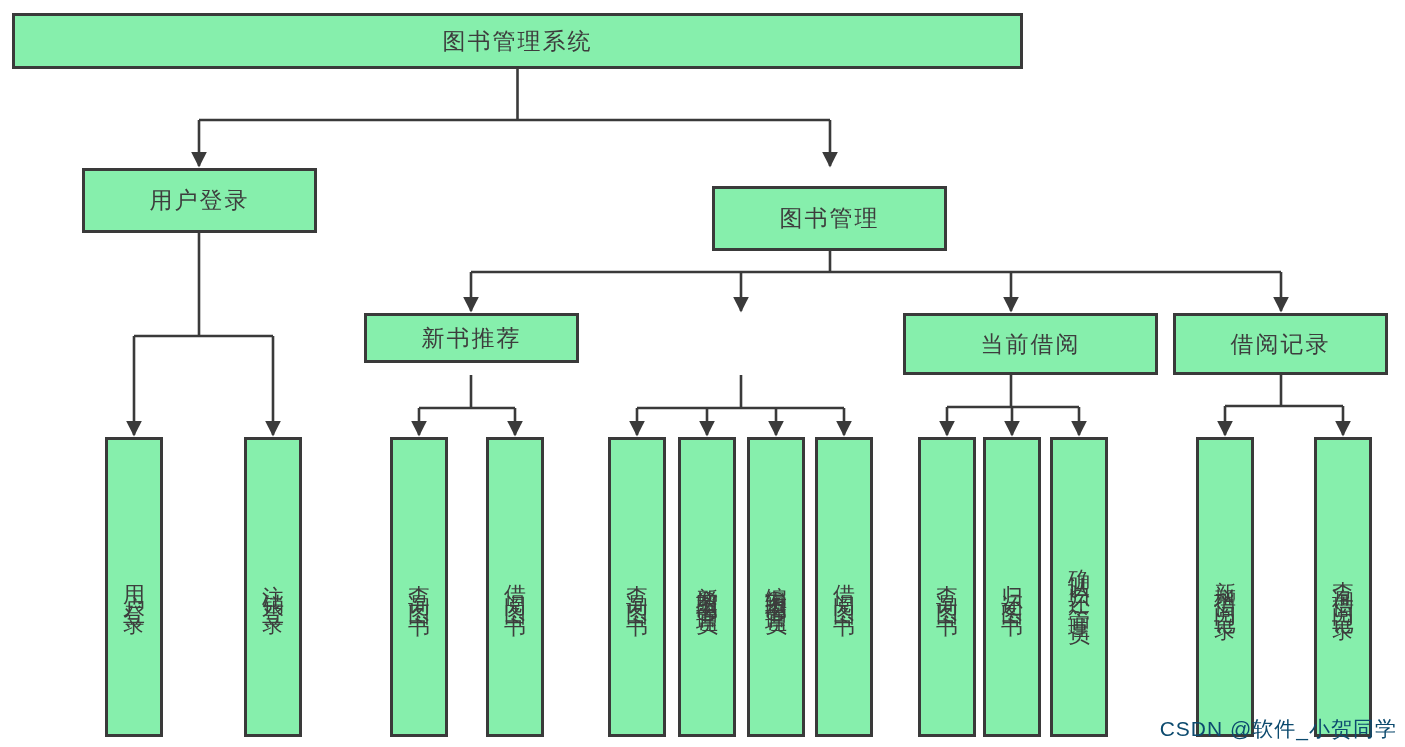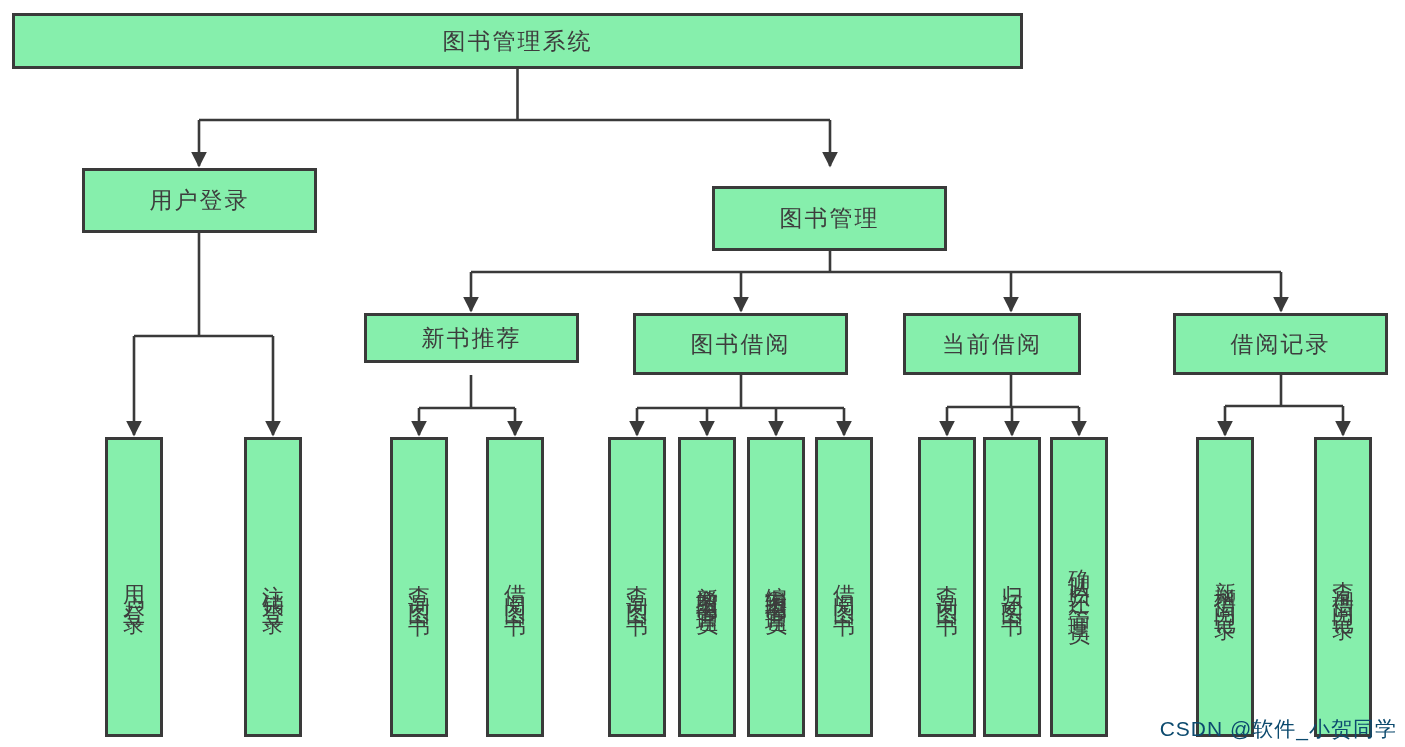--- a/index.html
+++ b/index.html
@@ -99,24 +99,21 @@
   <div class="node h" style="left:82px;top:168px;width:235px;height:65px;">
     <span class="lbl">用户登录</span>
   </div>
   <div class="node h" style="left:712px;top:168px;width:235px;height:65px;margin-top:18px;">
     <span class="lbl">图书管理</span>
   </div>
 
   <div class="node h" style="left:364px;top:313px;width:215px;height:50px;text-align:center;">
     <span class="lbl">新书推荐</span>
   </div>
-  <div class="node h" style="left:633px;top:313px;width:215px;height:62px;">
-    <span class="lbl">图书借阅</span>
-  </div>
-  <div class="node h" style="left:903px;top:313px;width:178px;height:62px;">
+  <div class="node h" style="left:903px;top:313px;width:255px;height:62px;">
     <span class="lbl">当前借阅</span>
   </div>
   <div class="node h" style="left:1173px;top:313px;width:215px;height:62px;">
     <span class="lbl">借阅记录</span>
   </div>
 
   <div class="node v ls4" style="left:105px;top:437px;width:58px;height:300px;">
     <span class="lbl">用户登录</span>
   </div>
   <div class="node v ls4" style="left:244px;top:437px;width:58px;height:300px;">

